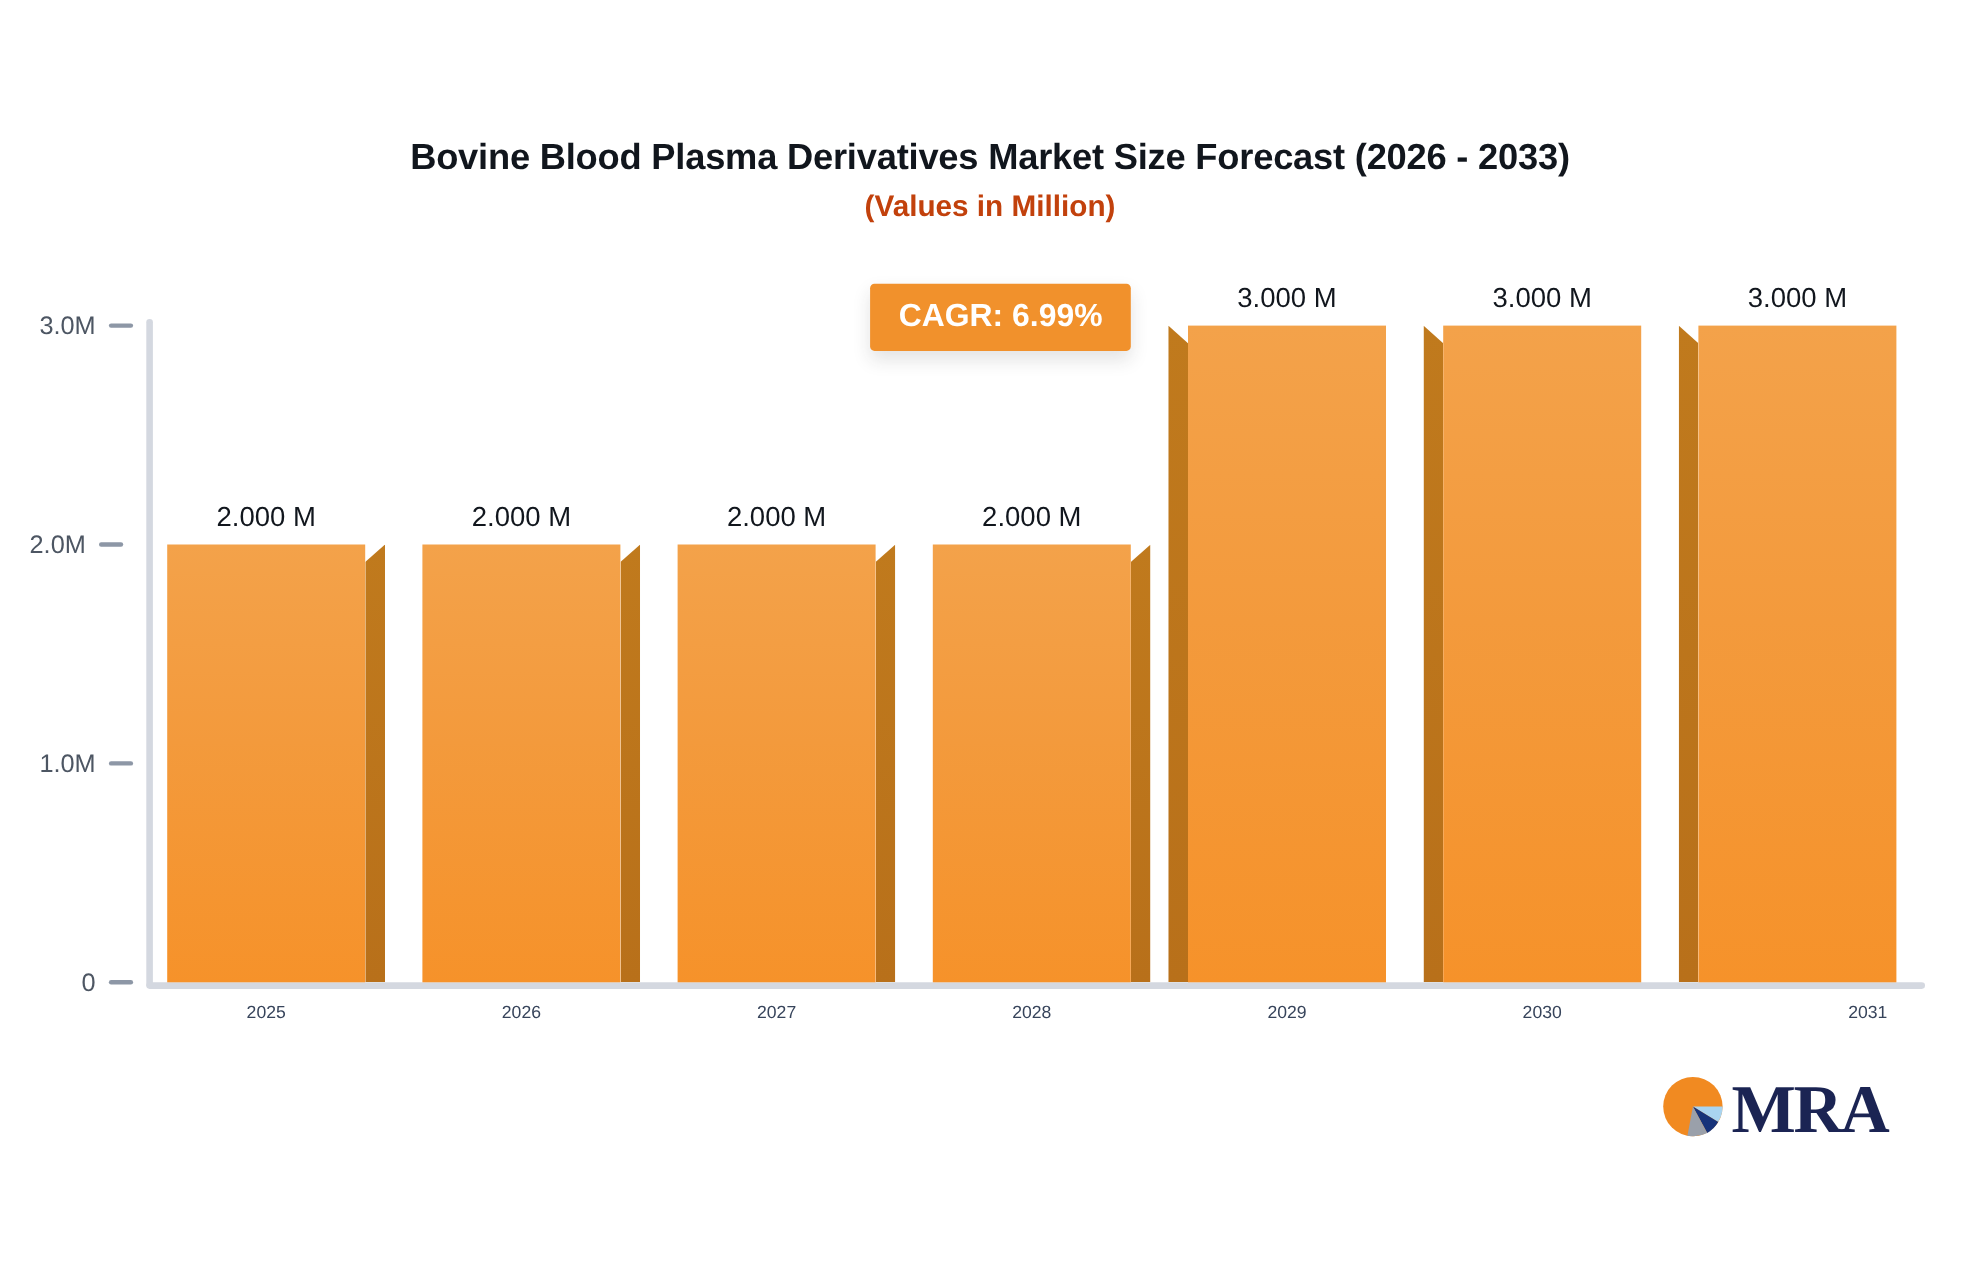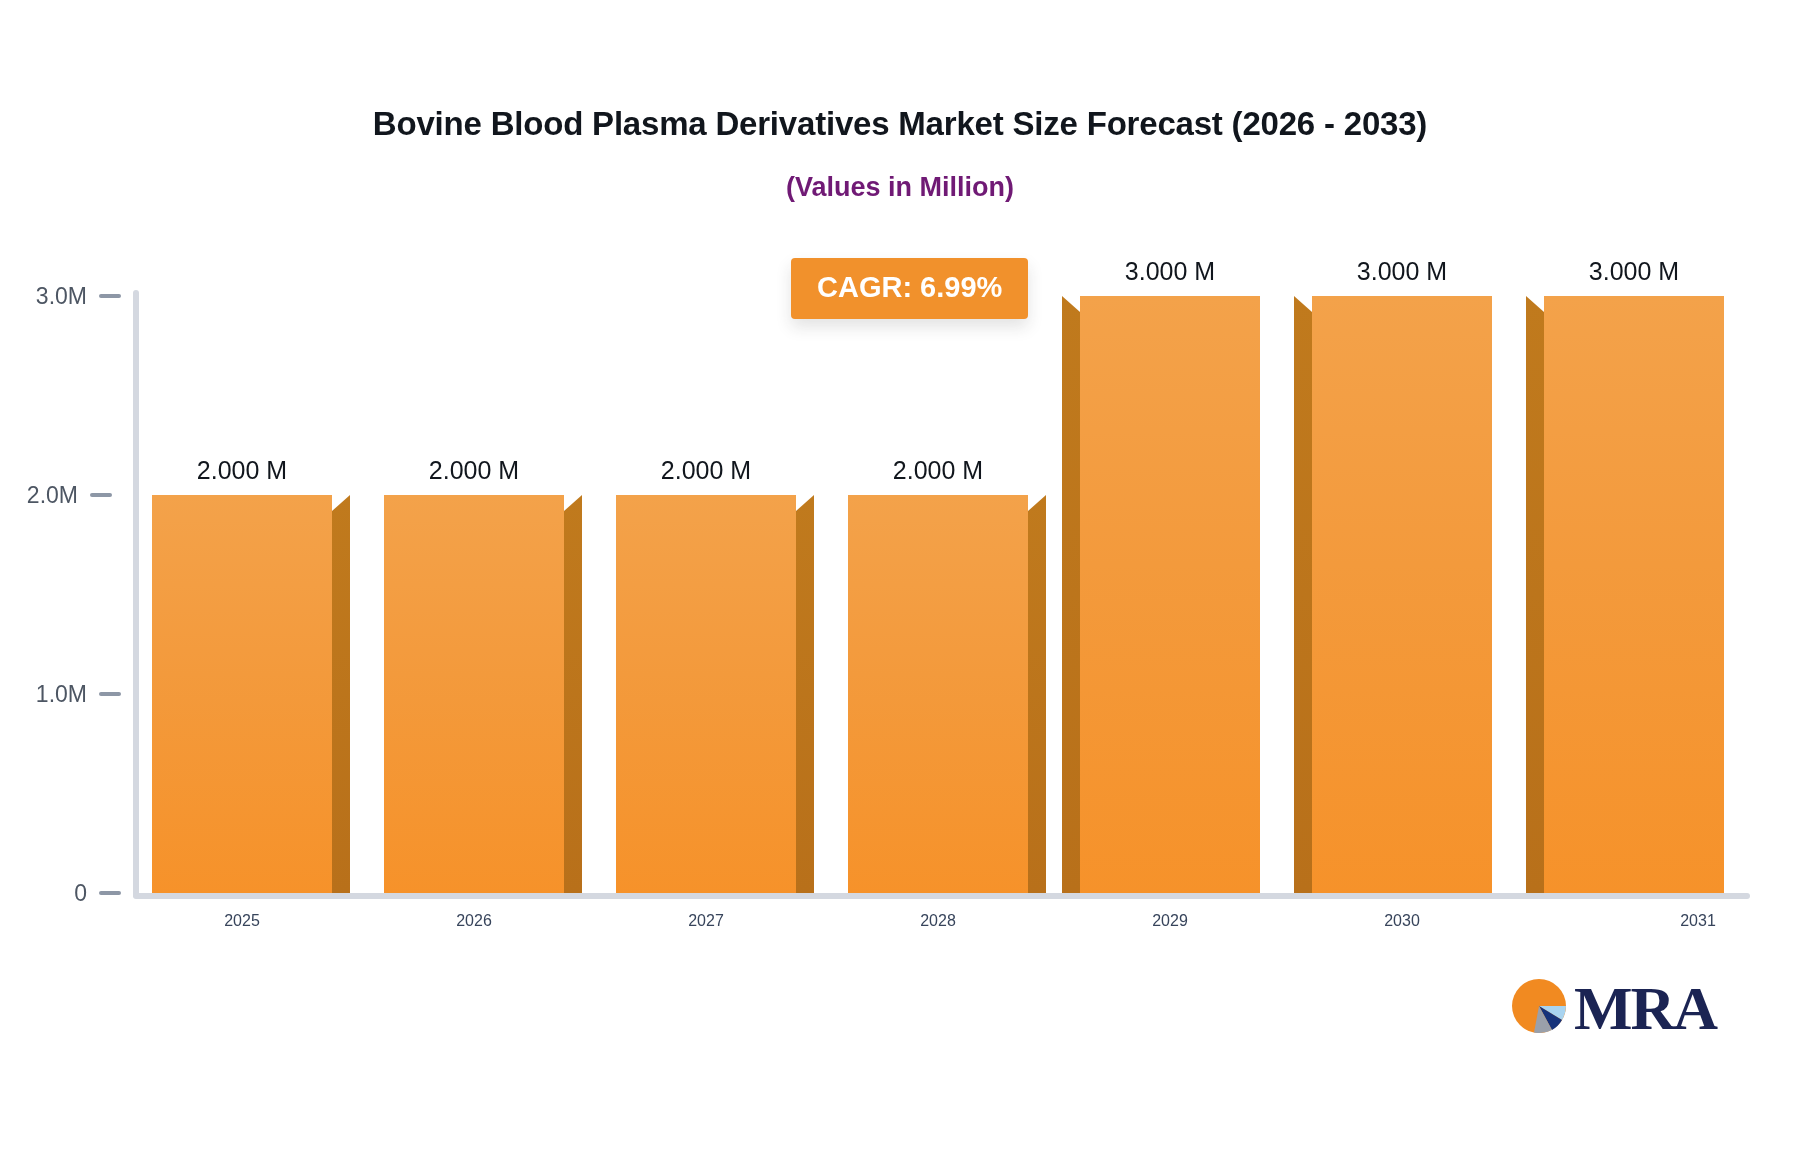--- a/index.html
+++ b/index.html
@@ -17,39 +17,39 @@
   }
 
   #chart-root {
     position: absolute;
     inset: 0;
   }
 
   
   .chart-title {
     position: absolute;
-    top: 105px;
+    top: 124px;
     left: 0;
     width: 1800px;
     text-align: center;
     font-size: 33px;
     font-weight: bold;
     color: #11161d;
     letter-spacing: -0.2px;
     white-space: nowrap;
   }
   .chart-subtitle {
     position: absolute;
     top: 172px;
     left: 0;
     width: 1800px;
     text-align: center;
     font-size: 27px;
     font-weight: bold;
-    color: #701a75;
+    color: #c2410c;
     white-space: nowrap;
   }
 
   
   #plot {
     position: absolute;
     left: 0;
     top: 0;
     width: 1800px;
     height: 1156px;

